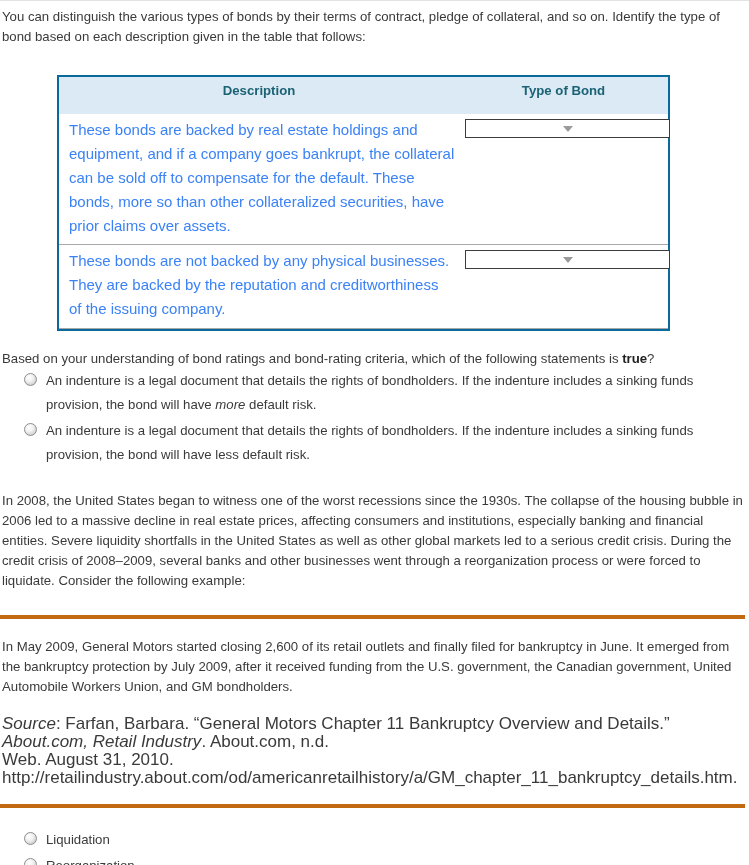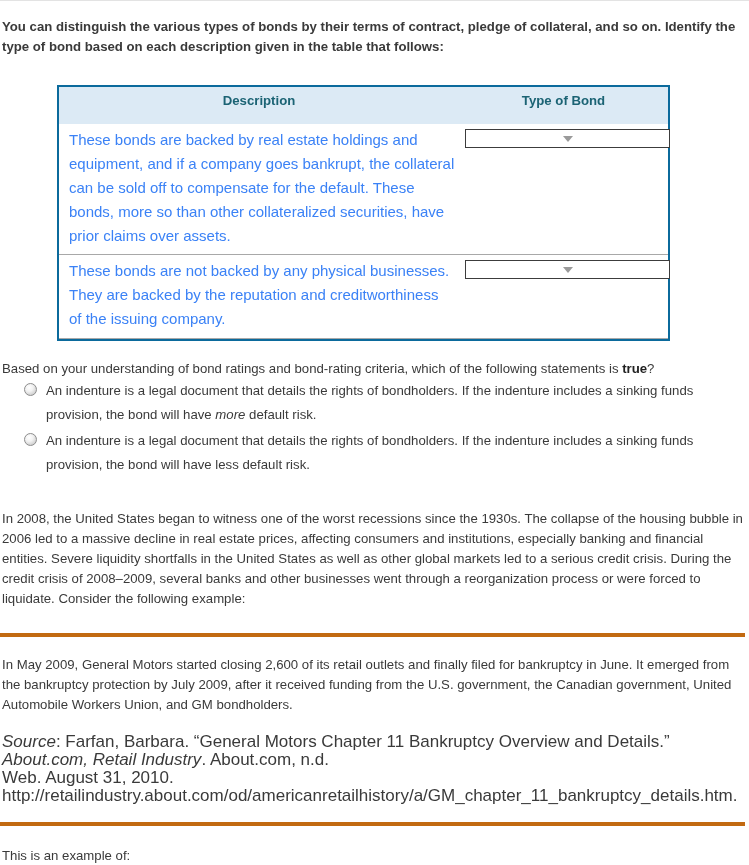--- a/index.html
+++ b/index.html
@@ -26,22 +26,21 @@
   .page {
     padding: 0 6px 0 2px;
   }
   p.body-text {
     margin: 0;
     line-height: 20px;
     color: #3a3a3a;
     font-size: 13.2px;
   }
   .intro {
-    padding-top: 16px;
-    font-weight: bold;
+    padding-top: 6px;
   }
 
   
   .table-wrap {
     margin: 28px 0 0 55px;
     width: 613px;
     border: 2px solid #0b6a9c;
     background: #ffffff;
   }
   table.bond-table {
@@ -128,21 +127,21 @@
     border: 1px solid #8d8d8d;
     cursor: pointer;
   }
   .opt-label {
     line-height: 24px;
     color: #3a3a3a;
     cursor: pointer;
   }
 
   
-  .para-block { margin-top: 32px; }
+  .para-block { margin-top: 24px; }
   .divider {
     height: 4px;
     background: #c26a11;
     margin: 0;
     width: 745px;
   }
   .gm-block { margin-top: 18px; }
   .gm-text { line-height: 20px; }
   .source {
     margin-top: 18px;
@@ -224,21 +223,20 @@
   <div class="gm-block">
     <p class="body-text gm-text">In May 2009, General Motors started closing 2,600 of its retail outlets and finally filed for bankruptcy in June. It emerged from the bankruptcy protection by July 2009, after it received funding from the U.S. government, the Canadian government, United Automobile Workers Union, and GM bondholders.</p>
     <p class="source"><em>Source</em><span>: Farfan, Barbara. “General Motors Chapter 11 Bankruptcy Overview and Details.” </span><em>About.com, Retail Industry</em><span>. About.com, n.d.</span><br><span>Web. August 31, 2010. http://retailindustry.about.com/od/americanretailhistory/a/GM_chapter_11_bankruptcy_details.htm.</span></p>
   </div>
 </div>
 
 <div class="divider" style="margin-top:16px;"></div>
 
 <div class="page">
   <div class="example-block">
-    <p class="body-text example-prompt">This is an example of:</p>
     <ul class="options">
       <li>
         <span class="radio"></span>
         <span class="opt-label">Liquidation</span>
       </li>
       <li>
         <span class="radio"></span>
         <span class="opt-label">Reorganization</span>
       </li>
     </ul>

